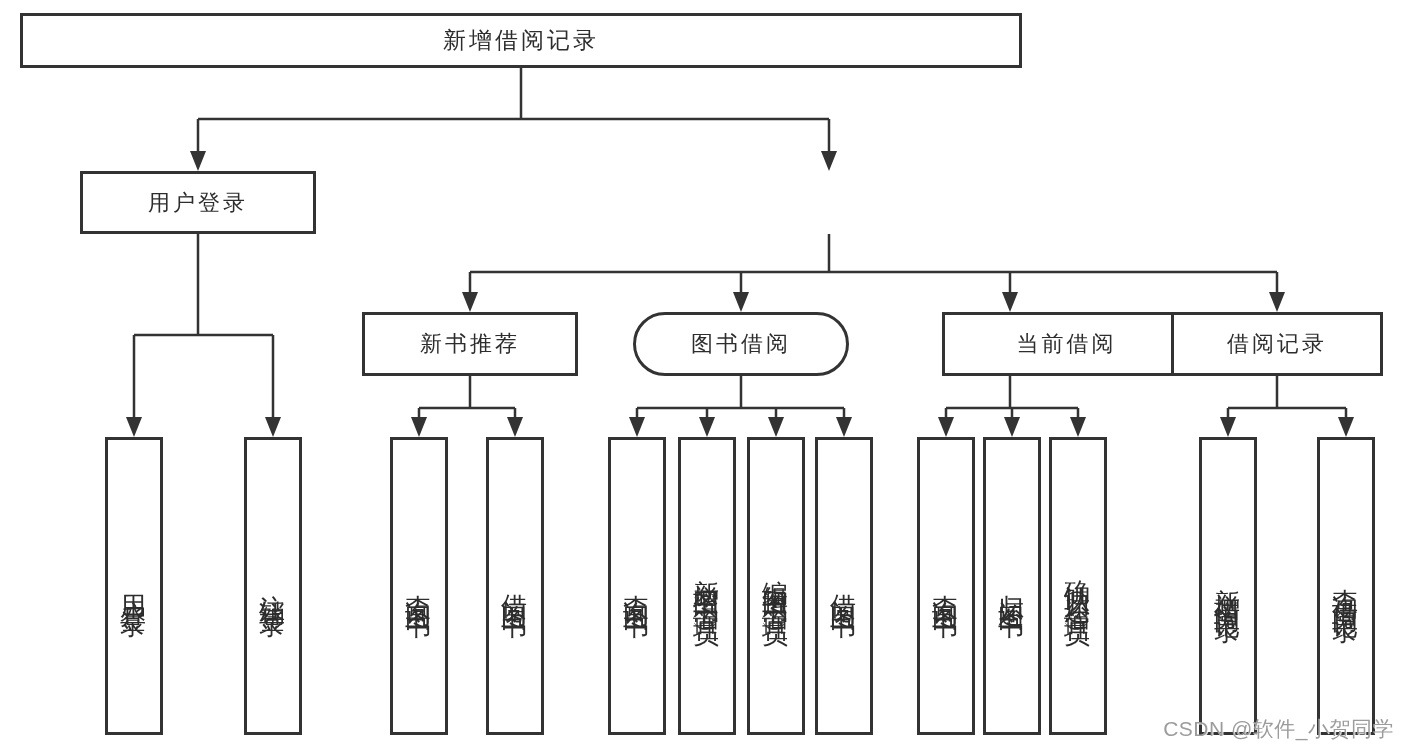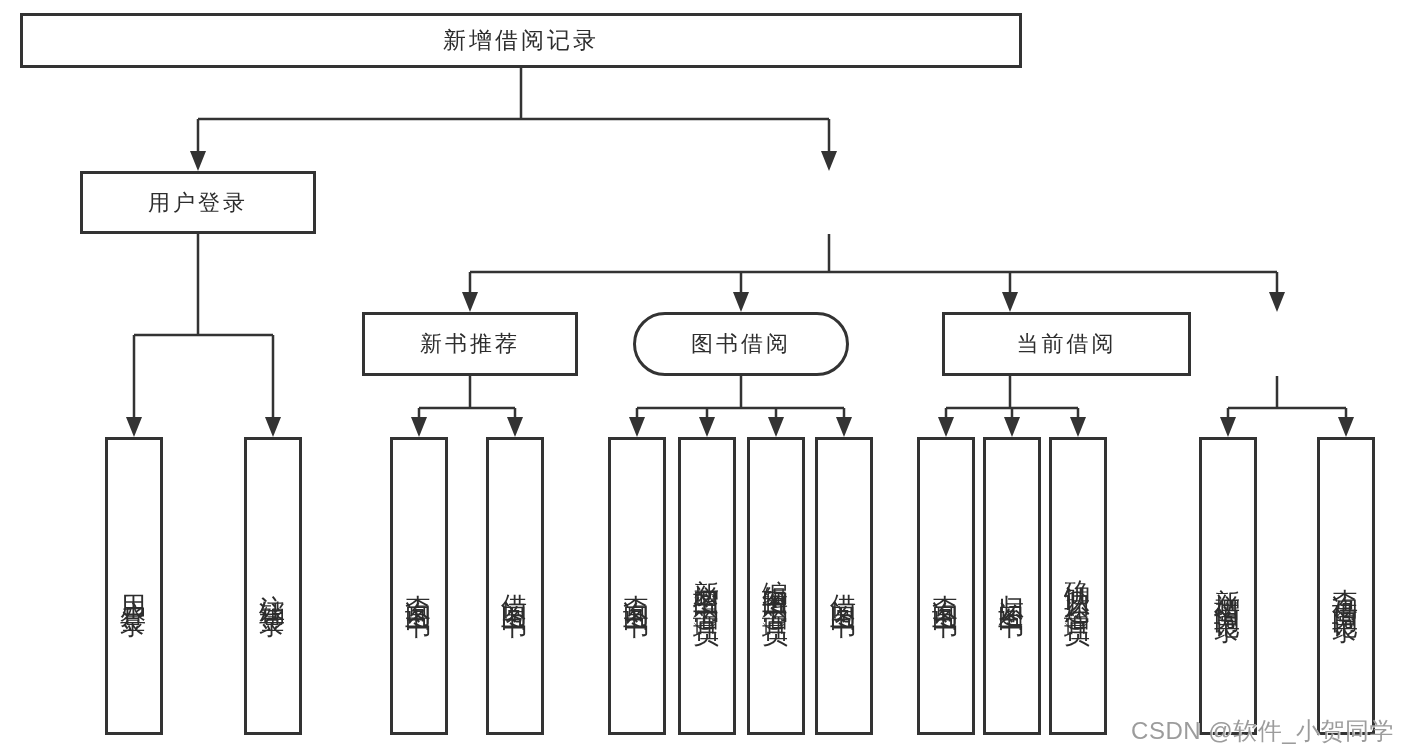--- a/index.html
+++ b/index.html
@@ -73,21 +73,21 @@
   #lf-query3      { left: 917px; }
   #lf-return      { left: 983px; }
   #lf-confirm     { left: 1049px; }
   #lf-add-record  { left: 1199px; }
   #lf-query-rec   { left: 1317px; }
   .watermark {
     position: absolute;
     right: 11px;
     top: 715px;
     z-index: 3;
-    font-size: 24px;
+    font-size: 21px;
     letter-spacing: 0.5px;
     color: #9c9c9c;
     text-shadow: 1px 1px 0 rgba(255,255,255,0.85);
     white-space: nowrap;
   }
 </style>
 </head>
 <body>
 
 <div class="stage">
@@ -135,20 +135,23 @@
 
   <div class="node h-node" id="n-new-book">
     <span>新书推荐</span>
   </div>
   <div class="node h-node" id="n-borrow">
     <span>图书借阅</span>
   </div>
   <div class="node h-node" id="n-current">
     <span>当前借阅</span>
   </div>
+  <div class="node h-node" id="n-records">
+    <span>借阅记录</span>
+  </div>
 
   <div class="node leaf" id="lf-login">
     <span>用户登录</span>
   </div>
   <div class="node leaf" id="lf-logout">
     <span>注销登录</span>
   </div>
 
   <div class="node leaf" id="lf-query1">
     <span>查询图书</span>

